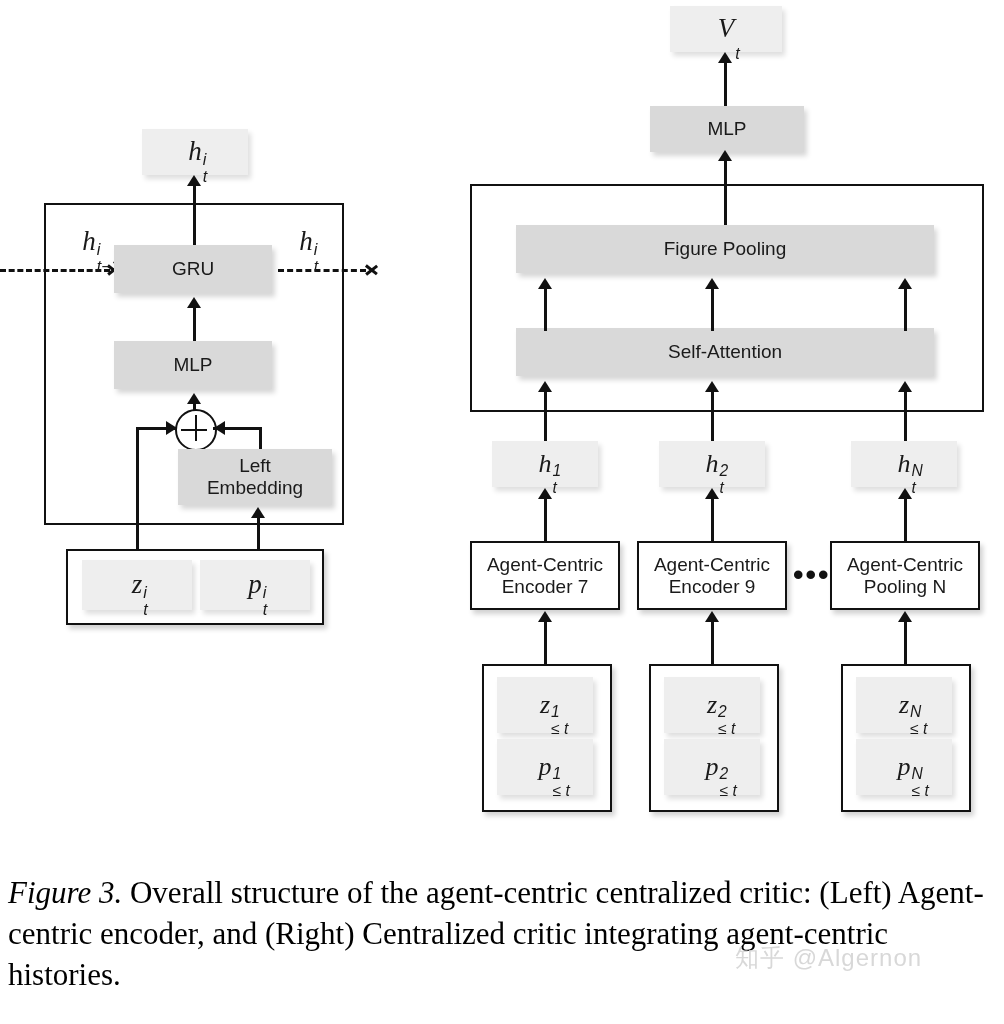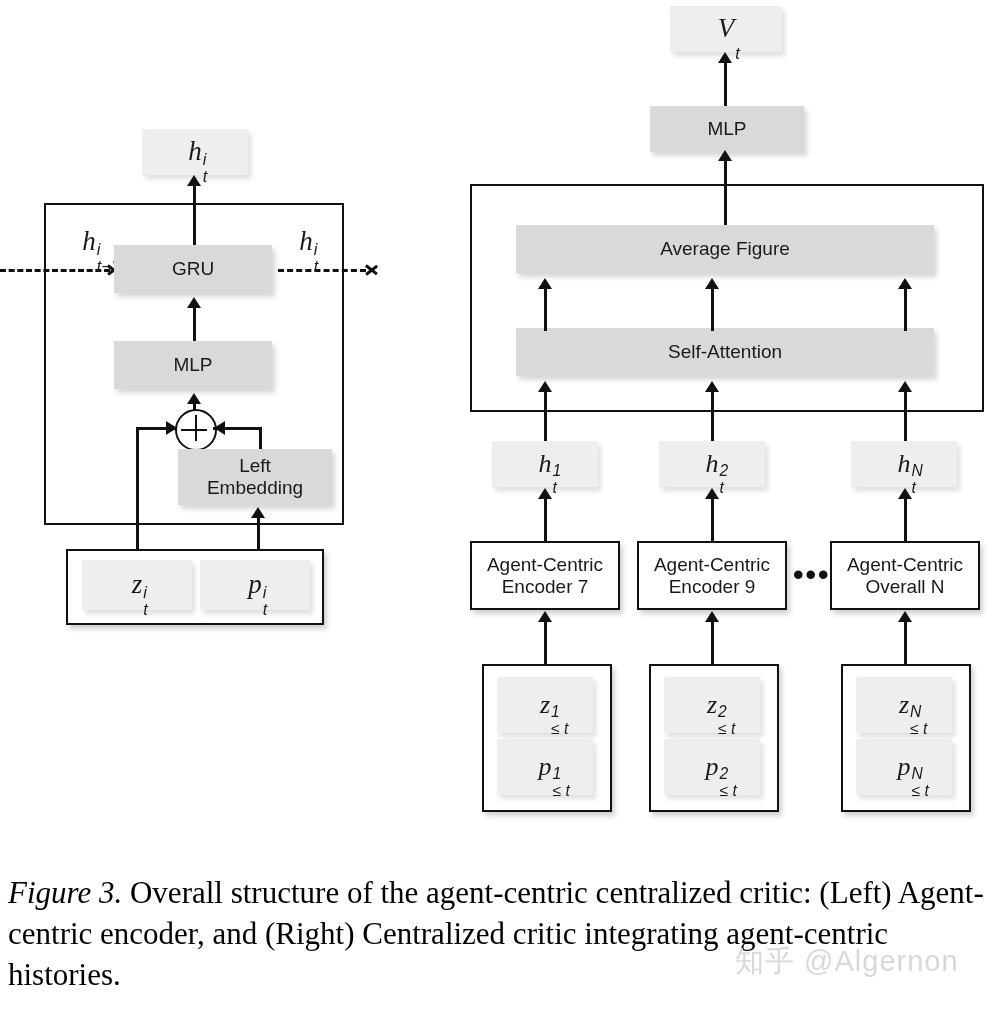--- a/index.html
+++ b/index.html
@@ -52,21 +52,21 @@
   .oplus:after{content:"";position:absolute;top:50%;left:4px;height:2.6px;width:26px;
                margin-top:-1.3px;background:#111;}
 
   .dots{position:absolute;font-size:30px;letter-spacing:2px;color:#111;font-weight:700;
         font-family:"Liberation Sans",sans-serif;}
 
   
   #caption{position:absolute;left:8px;top:872px;width:985px;
            font-family:"Liberation Serif",serif;font-size:31px;line-height:1.33;color:#000;}
   #caption .fignum{font-style:italic;}
-  #watermark{position:absolute;left:735px;top:942px;font-size:29px;color:#d8d8d8;
+  #watermark{position:absolute;left:735px;top:942px;font-size:24px;color:#d8d8d8;
              font-family:"Liberation Sans",sans-serif;letter-spacing:1px;}
 </style>
 </head>
 <body>
 
 <div id="figure">
 
   <div>
 
     <div class="blk gray-light" style="left:142px;top:129px;width:106px;height:46px;">
@@ -149,21 +149,21 @@
     <div class="vline" style="left:724px;top:55px;height:52px;"></div>
     <div class="arrow-up" style="left:718px;top:52px;"></div>
 
     <div class="blk gray-dark lbl" style="left:650px;top:106px;width:154px;height:46px;">MLP</div>
 
     <div class="vline" style="left:724px;top:160px;height:72px;"></div>
     <div class="arrow-up" style="left:718px;top:150px;"></div>
 
     <div class="frame" style="position:absolute;left:470px;top:184px;width:510px;height:224px;"></div>
 
-    <div class="blk gray-dark lbl" style="left:516px;top:225px;width:418px;height:48px;">Average Figure</div>
+    <div class="blk gray-dark lbl" style="left:516px;top:225px;width:418px;height:48px;">Figure Pooling</div>
 
     <div class="blk gray-dark lbl" style="left:516px;top:328px;width:418px;height:48px;">Self-Attention</div>
 
     <div class="vline" style="left:544px;top:289px;height:42px;"></div>
     <div class="arrow-up" style="left:538px;top:278px;"></div>
     <div class="vline" style="left:711px;top:289px;height:42px;"></div>
     <div class="arrow-up" style="left:705px;top:278px;"></div>
     <div class="vline" style="left:904px;top:289px;height:42px;"></div>
     <div class="arrow-up" style="left:898px;top:278px;"></div>
 
@@ -228,21 +228,21 @@
 
     <div class="blk gray-light" style="left:851px;top:441px;width:106px;height:46px;">
       <span class="mvar" style="font-size:26px;">
         <span class="b">h</span><span class="ss"><span class="sup">N</span><span class="sub">t</span></span>
       </span>
     </div>
     <div class="vline" style="left:904px;top:498px;height:46px;"></div>
     <div class="arrow-up" style="left:898px;top:488px;"></div>
     <div class="outline blk lbl" style="left:830px;top:541px;width:150px;height:69px;flex-direction:column;">
       <span>Agent-Centric</span>
-      <span>Overall N</span>
+      <span>Pooling N</span>
     </div>
     <div class="vline" style="left:904px;top:622px;height:44px;"></div>
     <div class="arrow-up" style="left:898px;top:611px;"></div>
     <div class="outline" style="position:absolute;left:841px;top:664px;width:126px;height:144px;"></div>
     <div class="blk gray-light" style="left:856px;top:677px;width:96px;height:56px;">
       <span class="mvar" style="font-size:26px;">
         <span class="b">z</span><span class="ss"><span class="sup">N</span><span class="sub wide">≤ t</span></span>
       </span>
     </div>
     <div class="blk gray-light" style="left:856px;top:739px;width:96px;height:56px;">

